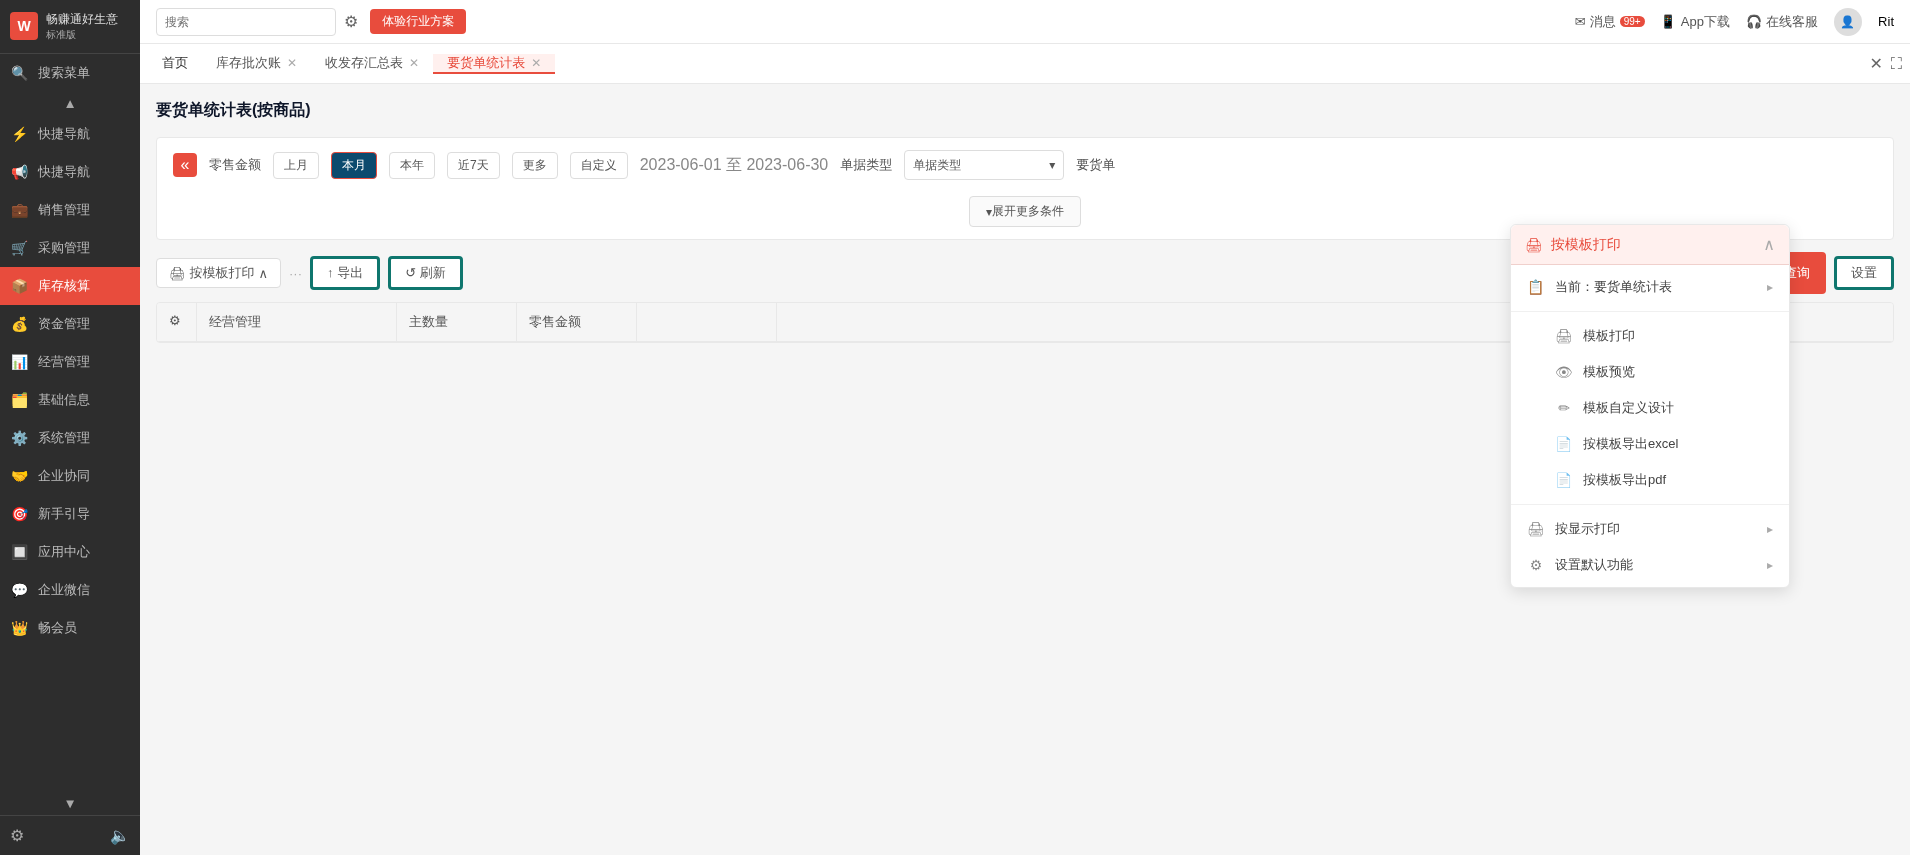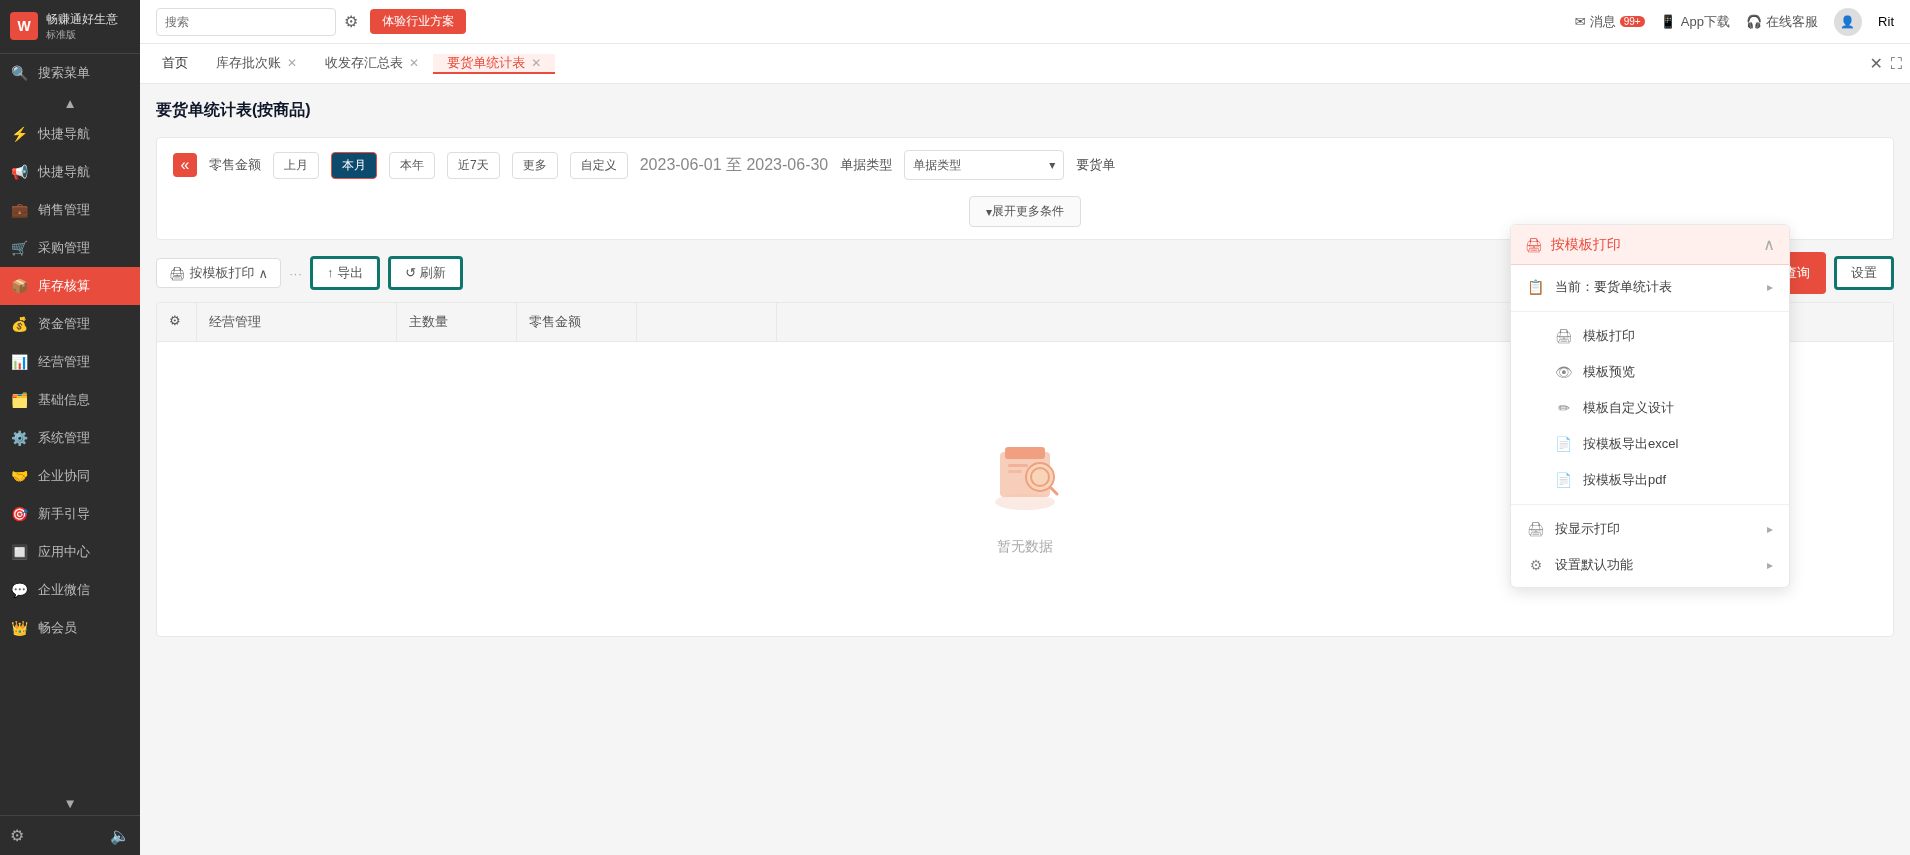--- a/index.html
+++ b/index.html
@@ -577,33 +577,20 @@
     </div>
 
     <div class="table-wrapper">
       <div class="table-header">
         <div class="th">⚙</div>
         <div class="th">经营管理</div>
         <div class="th">主数量</div>
         <div class="th">零售金额</div>
         <div class="th"></div>
       </div>
-      <div class="table-empty">
-        <svg class="empty-icon" viewBox="0 0 100 100" xmlns="http://www.w3.org/2000/svg">
-          <ellipse cx="50" cy="80" rx="30" ry="8" fill="#f5d5c8" opacity="0.5"></ellipse>
-          <rect x="25" y="30" width="50" height="45" rx="4" fill="#f5c2a8" opacity="0.8"></rect>
-          <rect x="30" y="25" width="40" height="12" rx="3" fill="#f0a080"></rect>
-          <circle cx="65" cy="55" r="14" fill="#f8d4b8" stroke="#f0a080" stroke-width="2"></circle>
-          <circle cx="65" cy="55" r="9" fill="none" stroke="#f0a080" stroke-width="2"></circle>
-          <line x1="76" y1="66" x2="82" y2="72" stroke="#f0a080" stroke-width="3" stroke-linecap="round"></line>
-          <rect x="33" y="42" width="20" height="3" rx="1.5" fill="#f0a080" opacity="0.6"></rect>
-          <rect x="33" y="48" width="14" height="3" rx="1.5" fill="#f0a080" opacity="0.4"></rect>
-        </svg>
-        <div class="empty-text">暂无数据</div>
-      </div>
     </div>
 
     <div class="print-dropdown">
       <div class="dropdown-header">
         <div class="dropdown-header-title">
           <span>🖨</span>
           <span>按模板打印</span>
         </div>
         <span class="dropdown-header-close">∧</span>
       </div>

